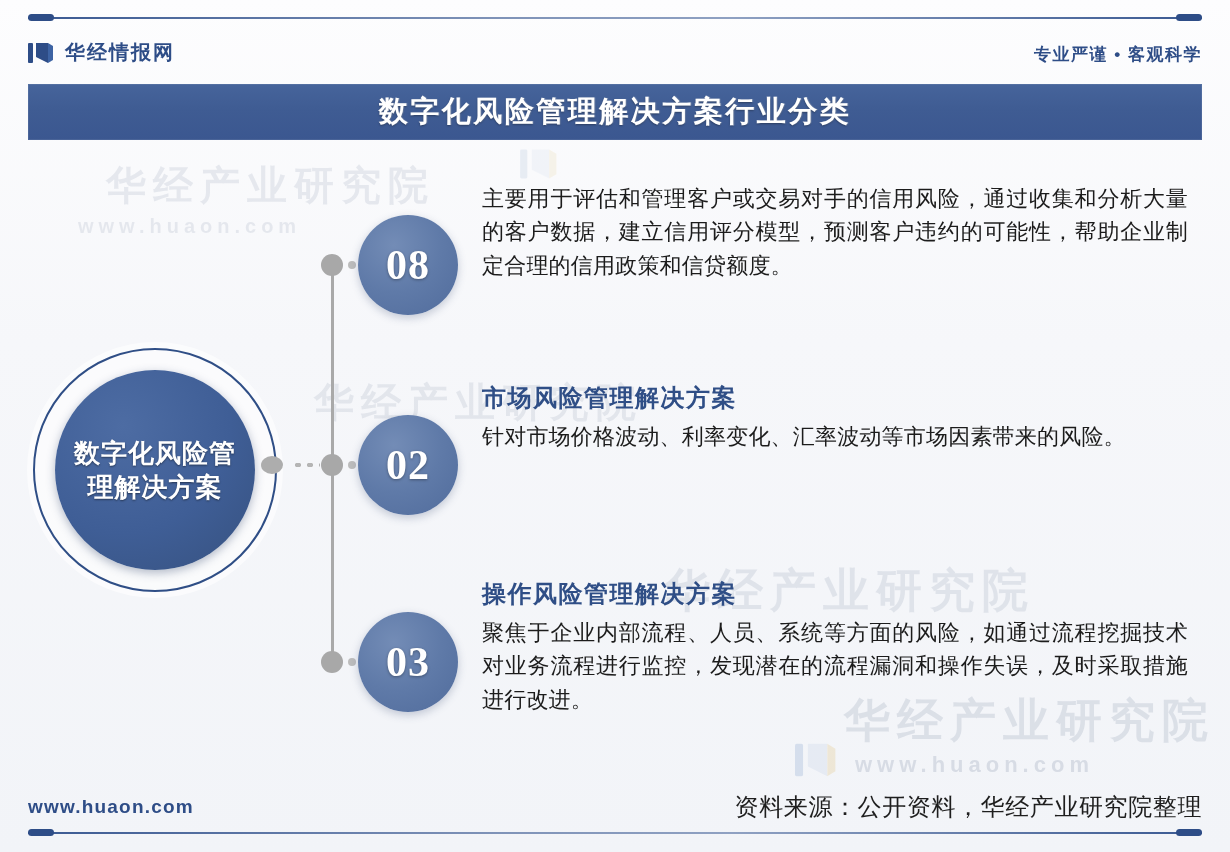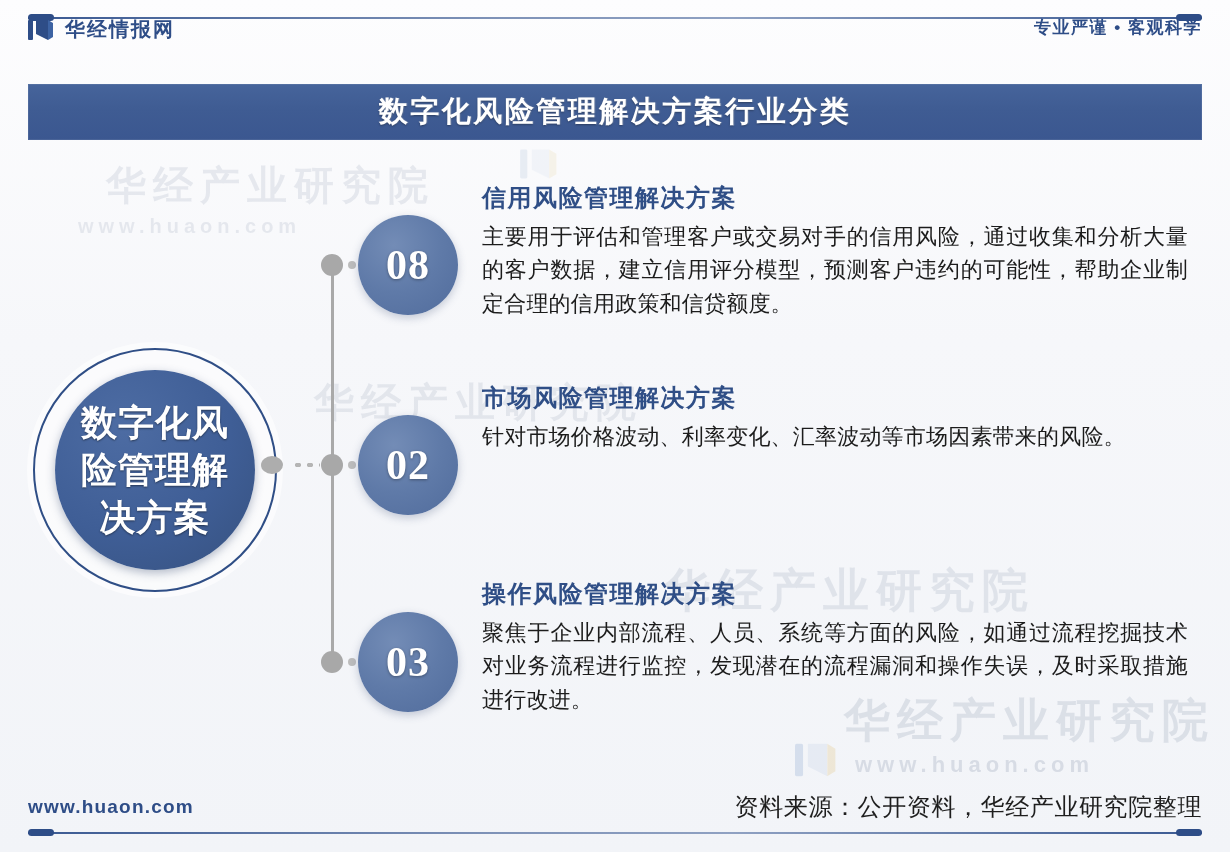--- a/index.html
+++ b/index.html
@@ -36,23 +36,23 @@
     background: #2e4d87;
   }
   .rule .cap.left  { left: 0; }
   .rule .cap.right { right: 0; }
   .rule.top    { top: 14px; }
   .rule.bottom { bottom: 16px; }
 
   
   .masthead {
     position: absolute;
-    top: 16px; left: 28px; right: 28px;
+    top: 28px; left: 28px; right: 28px;
     height: 38px;
-    display: flex; align-items: flex-start; justify-content: space-between;
+    display: flex; align-items: flex-end; justify-content: space-between;
   }
   .brand { display: flex; align-items: center; gap: 11px; }
   .brand-logo { width: 26px; height: 22px; display: block; flex: none; }
   .brand-name {
     font-size: 20px; font-weight: 700; letter-spacing: 2px;
     color: #2e4d87;
   }
   .tagline {
     font-size: 17px; letter-spacing: 1.5px; color: #2e4d87;
     font-weight: 600;
@@ -120,21 +120,21 @@
   .hub .disc {
     position: absolute; left: 22px; top: 22px;
     width: 200px; height: 200px;
     border-radius: 50%;
     background: radial-gradient(circle at 34% 28%, #4d6ca3 0%, #3f5e96 55%, #36517f 100%);
     display: flex; align-items: center; justify-content: center;
     box-shadow: 0 3px 10px rgba(40,60,100,.35);
   }
   .hub .hub-label {
     color: #ffffff;
-    font-size: 36px;
+    font-size: 26px;
     font-weight: 700;
     line-height: 1.32;
     text-align: center;
     letter-spacing: 1px;
     width: 170px;
     text-shadow: 0 1px 2px rgba(0,0,0,.45);
   }
 
   
   .spine {
@@ -295,21 +295,20 @@
     <span>08</span>
   </div>
   <div class="num-circle" style="left:408px; top:465px;">
     <span>02</span>
   </div>
   <div class="num-circle" style="left:408px; top:662px;">
     <span>03</span>
   </div>
 
   <div class="block" id="block-1">
-    <div class="heading">信用风险管理解决方案</div>
     <div class="body">主要用于评估和管理客户或交易对手的信用风险，通过收集和分析大量的客户数据，建立信用评分模型，预测客户违约的可能性，帮助企业制定合理的信用政策和信贷额度。</div>
   </div>
   <div class="block" id="block-3">
     <div class="heading">操作风险管理解决方案</div>
     <div class="body">聚焦于企业内部流程、人员、系统等方面的风险，如通过流程挖掘技术对业务流程进行监控，发现潜在的流程漏洞和操作失误，及时采取措施进行改进。</div>
   </div>
   <div class="block" id="block-2">
     <div class="heading">市场风险管理解决方案</div>
     <div class="body">针对市场价格波动、利率变化、汇率波动等市场因素带来的风险。</div>
   </div>

